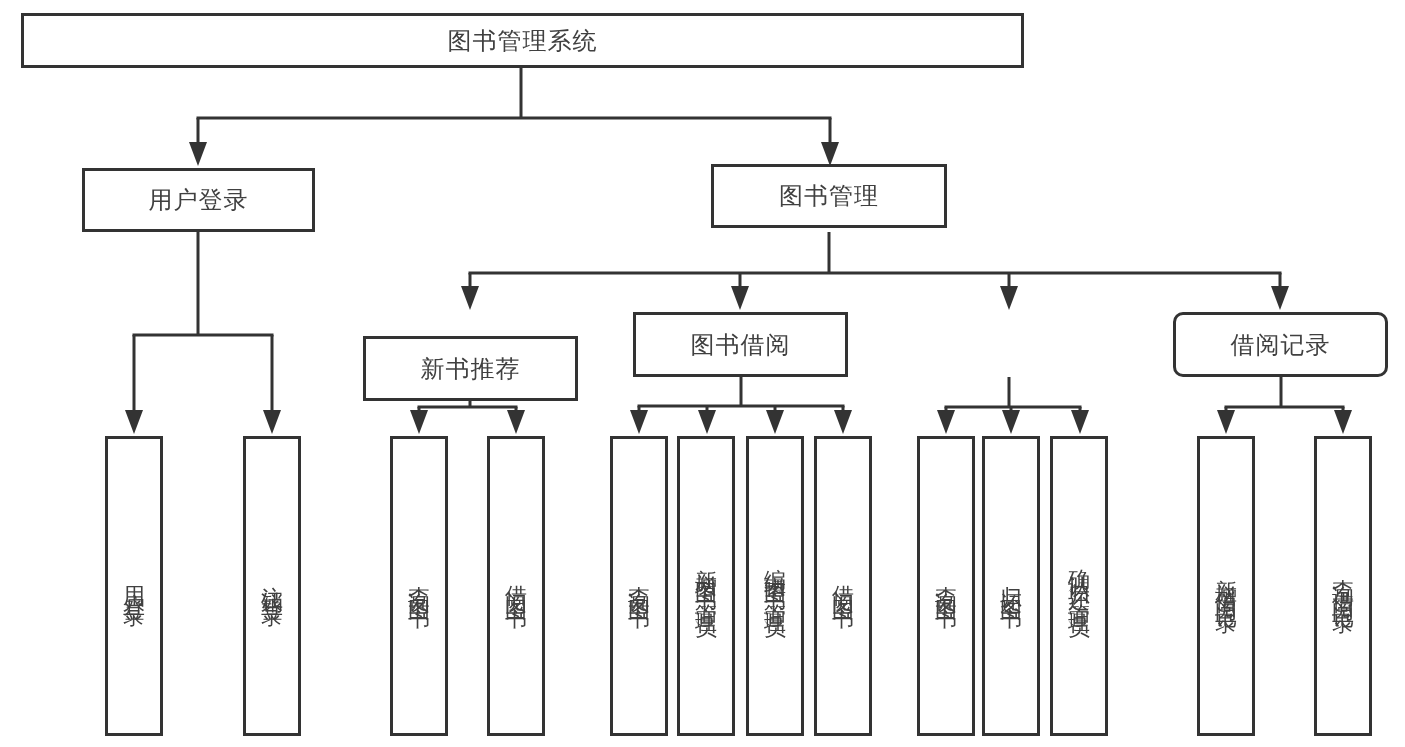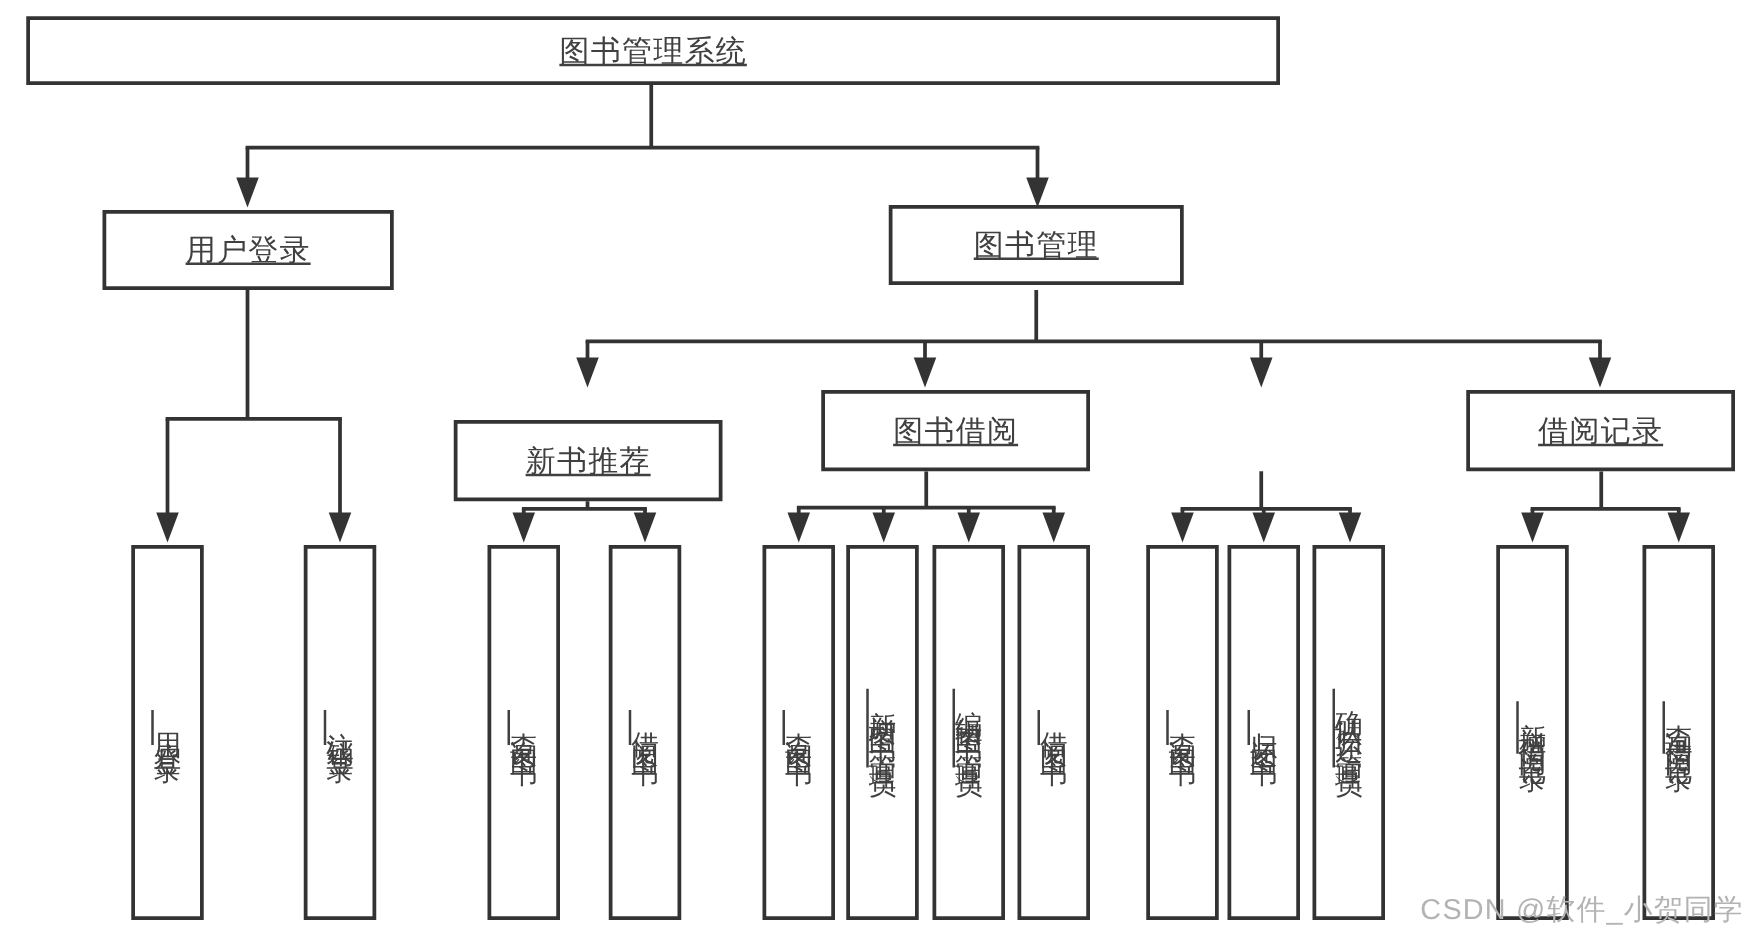--- a/index.html
+++ b/index.html
@@ -12,21 +12,20 @@
   svg.connectors { position: absolute; left: 0; top: 0; }
   .box {
     position: absolute;
     background: #ffffff;
     border: 3px solid #333333;
     color: #404040;
     display: flex;
     align-items: center;
     justify-content: center;
     text-align: right;
-    text-decoration: underline;
   }
   .hbox { font-size: 24px; letter-spacing: 1px; }
   .leaf {
     width: 58px; height: 300px; top: 436px;
     writing-mode: vertical-rl;
     text-orientation: mixed;
     font-size: 22px;
     letter-spacing: 7px;
     padding-bottom: 8px;
     line-height: 58px;
@@ -110,32 +109,31 @@
       <polygon points="1334,410 1352,410 1343,434"></polygon>
     </g>
   </svg>
 
   <div class="box hbox" style="left:21px; top:13px; width:1003px; height:55px;">图书管理系统</div>
 
   <div class="box hbox" style="left:82px; top:168px; width:233px; height:64px;">用户登录</div>
   <div class="box hbox" style="left:711px; top:164px; width:236px; height:64px;">图书管理</div>
 
   <div class="box hbox" style="left:363px; top:312px; width:215px; height:65px;margin-top:24px;">新书推荐</div>
-  <div class="box hbox" style="left:633px; top:312px; width:215px; height:65px;margin-left:24px;">图书借阅</div>
-  <div class="box hbox" style="left:1173px; top:312px; width:215px; height:65px;">借阅记录</div>
+  <div class="box hbox" style="left:633px; top:312px; width:215px; height:65px;">图书借阅</div>
+  <div class="box hbox" style="left:1173px; top:312px; width:215px; height:65px;border-radius:10px;">借阅记录</div>
 
   <div class="box leaf" style="left:105px;">用户登录</div>
   <div class="box leaf" style="left:243px;">注销登录</div>
   <div class="box leaf" style="left:390px;">查询图书</div>
   <div class="box leaf" style="left:487px;">借阅图书</div>
   <div class="box leaf" style="left:610px;">查询图书</div>
   <div class="box leaf" style="left:677px;">新增图书（管理员）</div>
   <div class="box leaf" style="left:746px;">编辑图书（管理员）</div>
   <div class="box leaf" style="left:814px;">借阅图书</div>
   <div class="box leaf" style="left:917px;">查询图书</div>
   <div class="box leaf" style="left:982px;">归还图书</div>
   <div class="box leaf" style="left:1050px;">确认归还（管理员）</div>
   <div class="box leaf" style="left:1197px;">新增借阅记录</div>
   <div class="box leaf" style="left:1314px;">查询借阅记录</div>
 
-  <div class="watermark">CSDN @软件_小贺同学</div>
 
 </div>
 
 </body></html>

